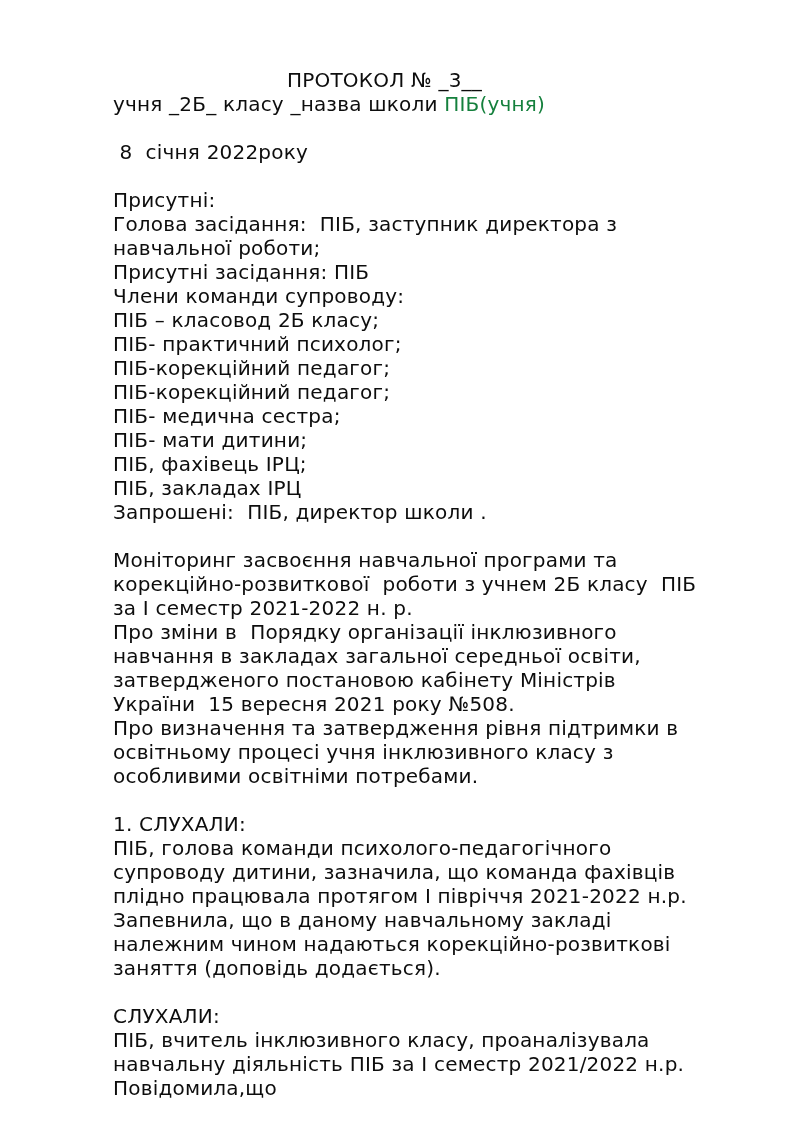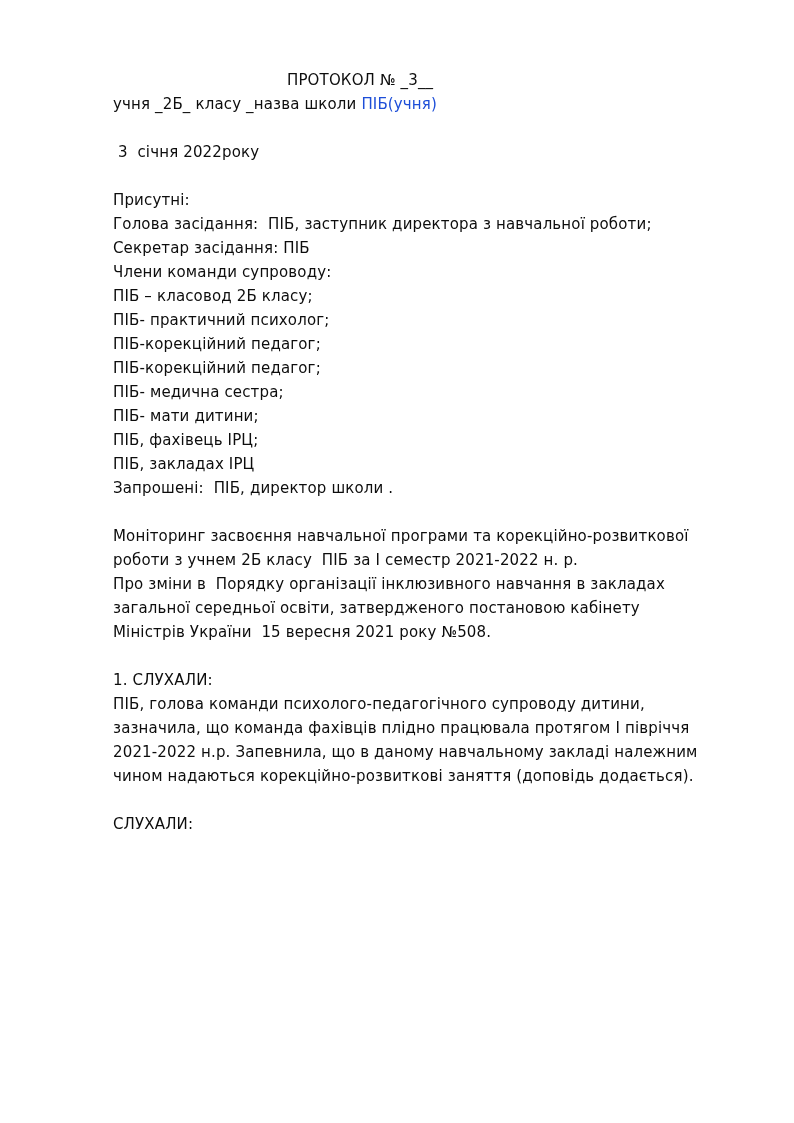--- a/index.html
+++ b/index.html
@@ -18,75 +18,77 @@
     overflow: hidden;
     box-sizing: border-box;
   }
   .doc-body {
     position: absolute;
     left: 113px;
     top: 68px;
     width: 590px;
   }
   .ln {
-    font-size: 15px;
+    font-size: 20px;
     line-height: 24px;
     color: #0d0d0d;
     white-space: pre-wrap;
     letter-spacing: 0.01em;
   }
   .ln.center-ish {
     padding-left: 174px;
   }
   .spacer {
     height: 24px;
   }
   .red {
-    color: #1d4ed8;
+    color: #15803d;
   }
 </style>
 </head>
 <body>
 
 <div class="page">
   <div class="doc-body">
 
     <div class="ln center-ish">ПРОТОКОЛ № _3__</div>
 
 
     <div class="ln"><span>учня _2Б_ класу _назва школи </span><span class="red">ПІБ(учня)</span></div>
 
     <div class="spacer"></div>
 
-    <div class="ln"> 3  січня 2022року</div>
+    <div class="ln"> 8  січня 2022року</div>
 
     <div class="spacer"></div>
 
     <div class="ln">Присутні:</div>
     <div class="ln">Голова засідання:  ПІБ, заступник директора з навчальної роботи;</div>
-    <div class="ln">Секретар засідання: ПІБ</div>
+    <div class="ln">Присутні засідання: ПІБ</div>
     <div class="ln">Члени команди супроводу:</div>
     <div class="ln">ПІБ – класовод 2Б класу;</div>
     <div class="ln">ПІБ- практичний психолог;</div>
     <div class="ln">ПІБ-корекційний педагог;</div>
     <div class="ln">ПІБ-корекційний педагог;</div>
     <div class="ln">ПІБ- медична сестра;</div>
     <div class="ln">ПІБ- мати дитини;</div>
     <div class="ln">ПІБ, фахівець ІРЦ;</div>
     <div class="ln">ПІБ, закладах ІРЦ</div>
     <div class="ln">Запрошені:  ПІБ, директор школи .</div>
 
     <div class="spacer"></div>
 
     <div class="ln">Моніторинг засвоєння навчальної програми та корекційно-розвиткової  роботи з учнем 2Б класу  ПІБ за І семестр 2021-2022 н. р.</div>
     <div class="ln">Про зміни в  Порядку організації інклюзивного навчання в закладах загальної середньої освіти, затвердженого постановою кабінету Міністрів України  15 вересня 2021 року №508.</div>
+    <div class="ln">Про визначення та затвердження рівня підтримки в освітньому процесі учня інклюзивного класу з особливими освітніми потребами.</div>
 
     <div class="spacer"></div>
 
     <div class="ln">1. СЛУХАЛИ:</div>
     <div class="ln">ПІБ, голова команди психолого-педагогічного супроводу дитини, зазначила, що команда фахівців плідно працювала протягом І півріччя 2021-2022 н.р. Запевнила, що в даному навчальному закладі належним чином надаються корекційно-розвиткові заняття (доповідь додається).</div>
 
     <div class="spacer"></div>
 
     <div class="ln">СЛУХАЛИ:</div>
+    <div class="ln">ПІБ, вчитель інклюзивного класу, проаналізувала навчальну діяльність ПІБ за І семестр 2021/2022 н.р. Повідомила,що</div>
 
   </div>
 </div>
 
 </body></html>

